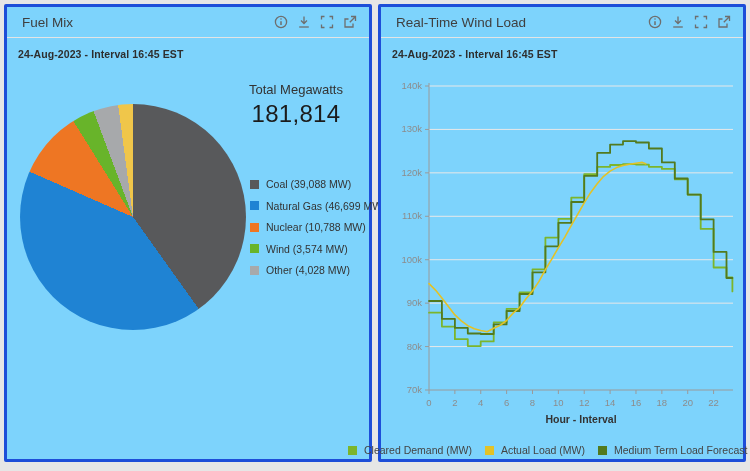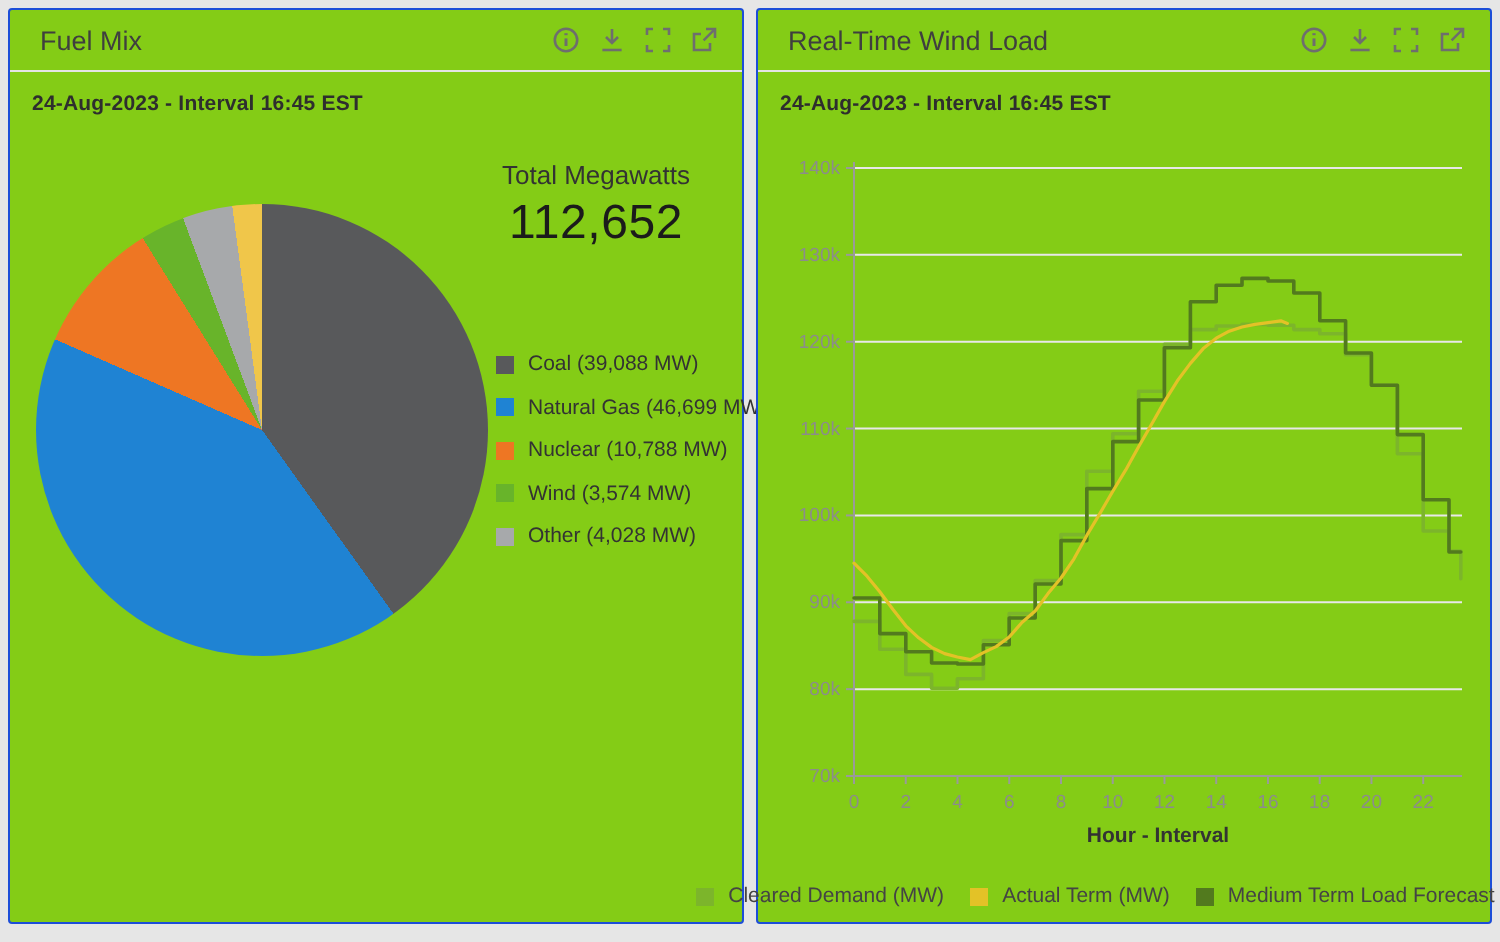--- a/index.html
+++ b/index.html
@@ -5,22 +5,22 @@
   * { margin:0; padding:0; box-sizing:border-box; }
   html,body { width:750px; height:471px; }
   body {
     background:#e6e6e6;
     font-family:"Liberation Sans","DejaVu Sans",sans-serif;
     overflow:hidden;
   }
   .page { display:flex; gap:6px; padding:4px; }
   .panel {
     width:368px; height:458px;
-    background:#84cc16;
-    border:1px solid #1d4ed8;
+    background:#7dd3fc;
+    border:3px solid #1d4ed8;
     border-radius:2px;
     position:relative;
   }
   .panel-header {
     height:31px;
     display:flex; align-items:center; justify-content:space-between;
     padding:0 12px 0 15px;
     border-bottom:1px solid #e4e4e4;
   }
   .panel-title { font-size:13.5px; color:#3f3f3f; }
@@ -90,21 +90,21 @@
               <path d="M8 1.5h4.5V6M12.3 1.7L6.8 7.2"></path>
             </svg>
           </span>
       </span>
     </header>
     <div class="panel-body">
       <div class="subtitle">24-Aug-2023 - Interval 16:45 EST</div>
       <div class="pie" id="fuelPie" style="background: conic-gradient(rgb(88, 89, 91) 0deg, rgb(88, 89, 91) 144.42deg, rgb(31, 131, 211) 144.42deg, rgb(31, 131, 211) 293.66deg, rgb(238, 118, 35) 293.66deg, rgb(238, 118, 35) 328.13deg, rgb(104, 180, 42) 328.13deg, rgb(104, 180, 42) 339.55deg, rgb(167, 169, 171) 339.55deg, rgb(167, 169, 171) 352.43deg, rgb(240, 198, 74) 352.43deg, rgb(240, 198, 74) 360deg);"></div>
       <div class="totals">
         <div class="total-label">Total Megawatts</div>
-        <div class="total-value">112,652</div>
+        <div class="total-value">181,814</div>
       </div>
       <ul class="pie-legend" id="pieLegend">
           <li>
             <span class="swatch" style="background: rgb(88, 89, 91);"></span>
             <span class="lbl">Coal (39,088 MW)</span>
           </li>
           <li>
             <span class="swatch" style="background: rgb(31, 131, 211);"></span>
             <span class="lbl">Natural Gas (46,699 MW)</span>
           </li>
@@ -213,21 +213,21 @@
             <path d="M38.0 213.6 L44.5 220.1 L50.9 227.9 L57.4 236.6 L63.9 244.9 L70.3 250.9 L76.8 255.7 L83.3 258.8 L89.7 260.5 L96.2 261.8 L102.7 258.3 L109.1 255.3 L115.6 250.5 L122.1 243.1 L128.6 237.5 L135.0 228.8 L141.5 221.0 L148.0 211.4 L154.4 199.7 L160.9 188.8 L167.4 177.6 L173.8 167.1 L180.3 155.4 L186.8 144.1 L193.2 132.8 L199.7 122.4 L206.2 113.7 L212.6 106.3 L219.1 101.1 L225.6 97.6 L232.0 95.5 L238.5 94.2 L245.0 93.3 L251.4 92.4 L254.7 93.7" fill="none" stroke="#E3C227" stroke-width="1.6" stroke-linejoin="round" stroke-linecap="round"></path>
           </svg>
       </div>
       <div class="line-legend" id="lineLegend">
           <span class="item">
             <span class="swatch" style="background: rgb(124, 181, 43);"></span>
             <span class="lbl">Cleared Demand (MW)</span>
           </span>
           <span class="item">
             <span class="swatch" style="background: rgb(227, 194, 39);"></span>
-            <span class="lbl">Actual Term (MW)</span>
+            <span class="lbl">Actual Load (MW)</span>
           </span>
           <span class="item">
             <span class="swatch" style="background: rgb(82, 122, 30);"></span>
             <span class="lbl">Medium Term Load Forecast (MW)</span>
           </span>
         </div>
     </div>
   </section>
 
 </div>

